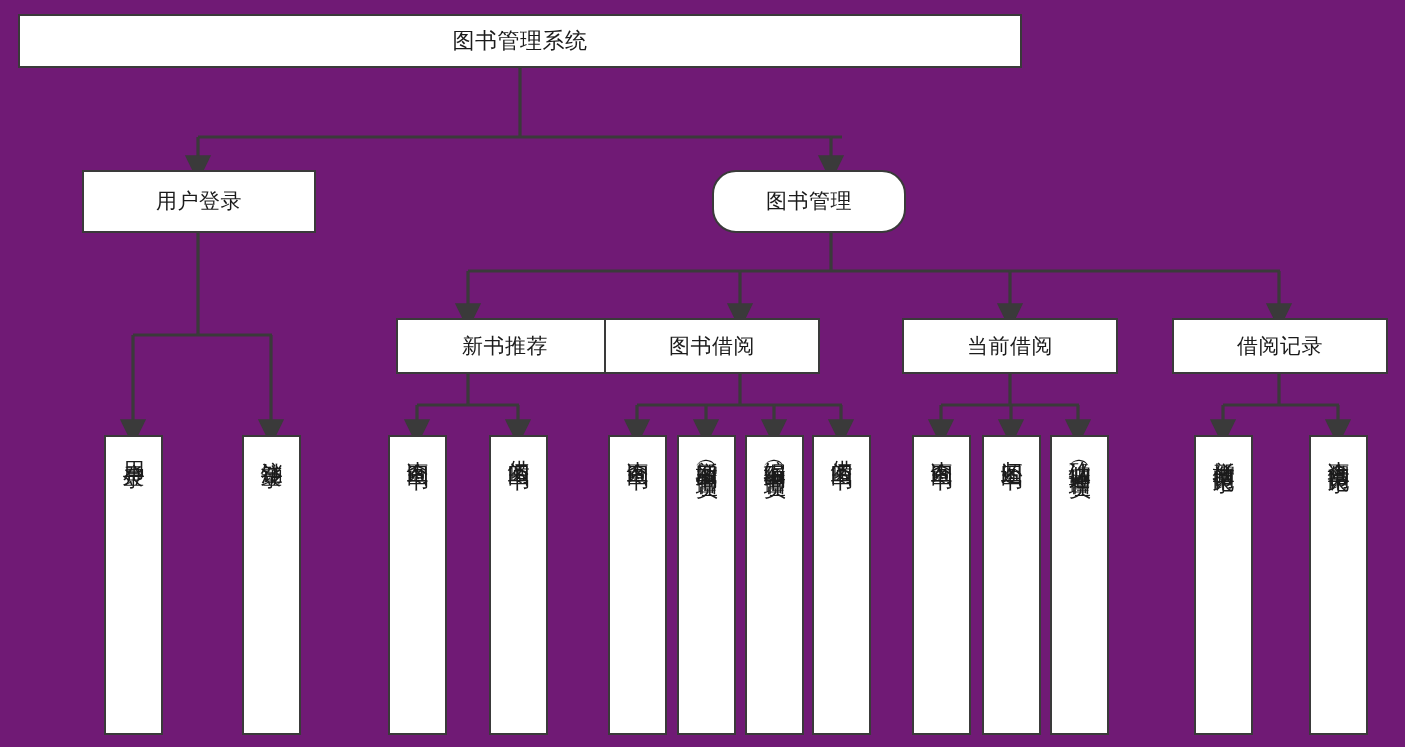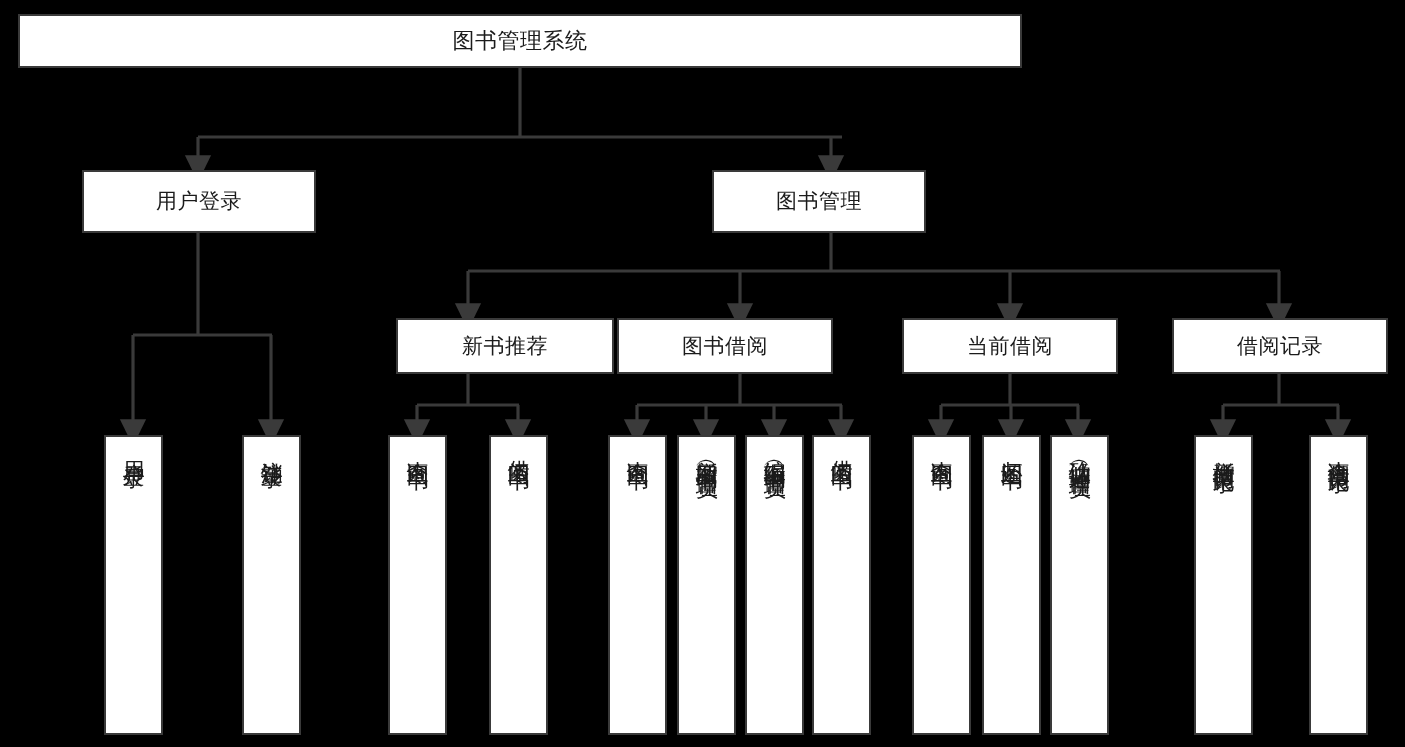--- a/index.html
+++ b/index.html
@@ -8,21 +8,21 @@
     padding: 0;
     background: #ffffff;
   }
   body {
     font-family: "DejaVu Sans", "Liberation Sans", sans-serif;
   }
   #diagram-root {
     position: relative;
     width: 1405px;
     height: 747px;
-    background: #000000;
+    background: #701a75;
     overflow: hidden;
   }
   #edges-layer {
     position: absolute;
     left: 0;
     top: 0;
     width: 1405px;
     height: 747px;
     pointer-events: none;
   }
@@ -125,28 +125,28 @@
     </g>
   </svg>
 
   <div class="node horizontal root" style="left:18px; top:14px; width:1004px; height:54px;">
     <span class="node-label">图书管理系统</span>
   </div>
 
   <div class="node horizontal" style="left:82px; top:170px; width:234px; height:63px;">
     <span class="node-label">用户登录</span>
   </div>
-  <div class="node horizontal" style="left:712px; top:170px; width:214px; height:63px;">
+  <div class="node horizontal" style="left:712px; top:170px; width:194px; height:63px;border-radius:24px;">
     <span class="node-label">图书管理</span>
   </div>
 
   <div class="node horizontal" style="left:360px; top:318px; width:218px; height:56px;margin-left:36px;">
     <span class="node-label">新书推荐</span>
   </div>
-  <div class="node horizontal" style="left:617px; top:318px; width:216px; height:56px;">
+  <div class="node horizontal" style="left:604px; top:318px; width:216px; height:56px;">
     <span class="node-label">图书借阅</span>
   </div>
   <div class="node horizontal" style="left:902px; top:318px; width:216px; height:56px;">
     <span class="node-label">当前借阅</span>
   </div>
   <div class="node horizontal" style="left:1172px; top:318px; width:216px; height:56px;">
     <span class="node-label">借阅记录</span>
   </div>
 
   <div class="node vertical" style="left:104px; top:435px; width:59px; height:300px;">

